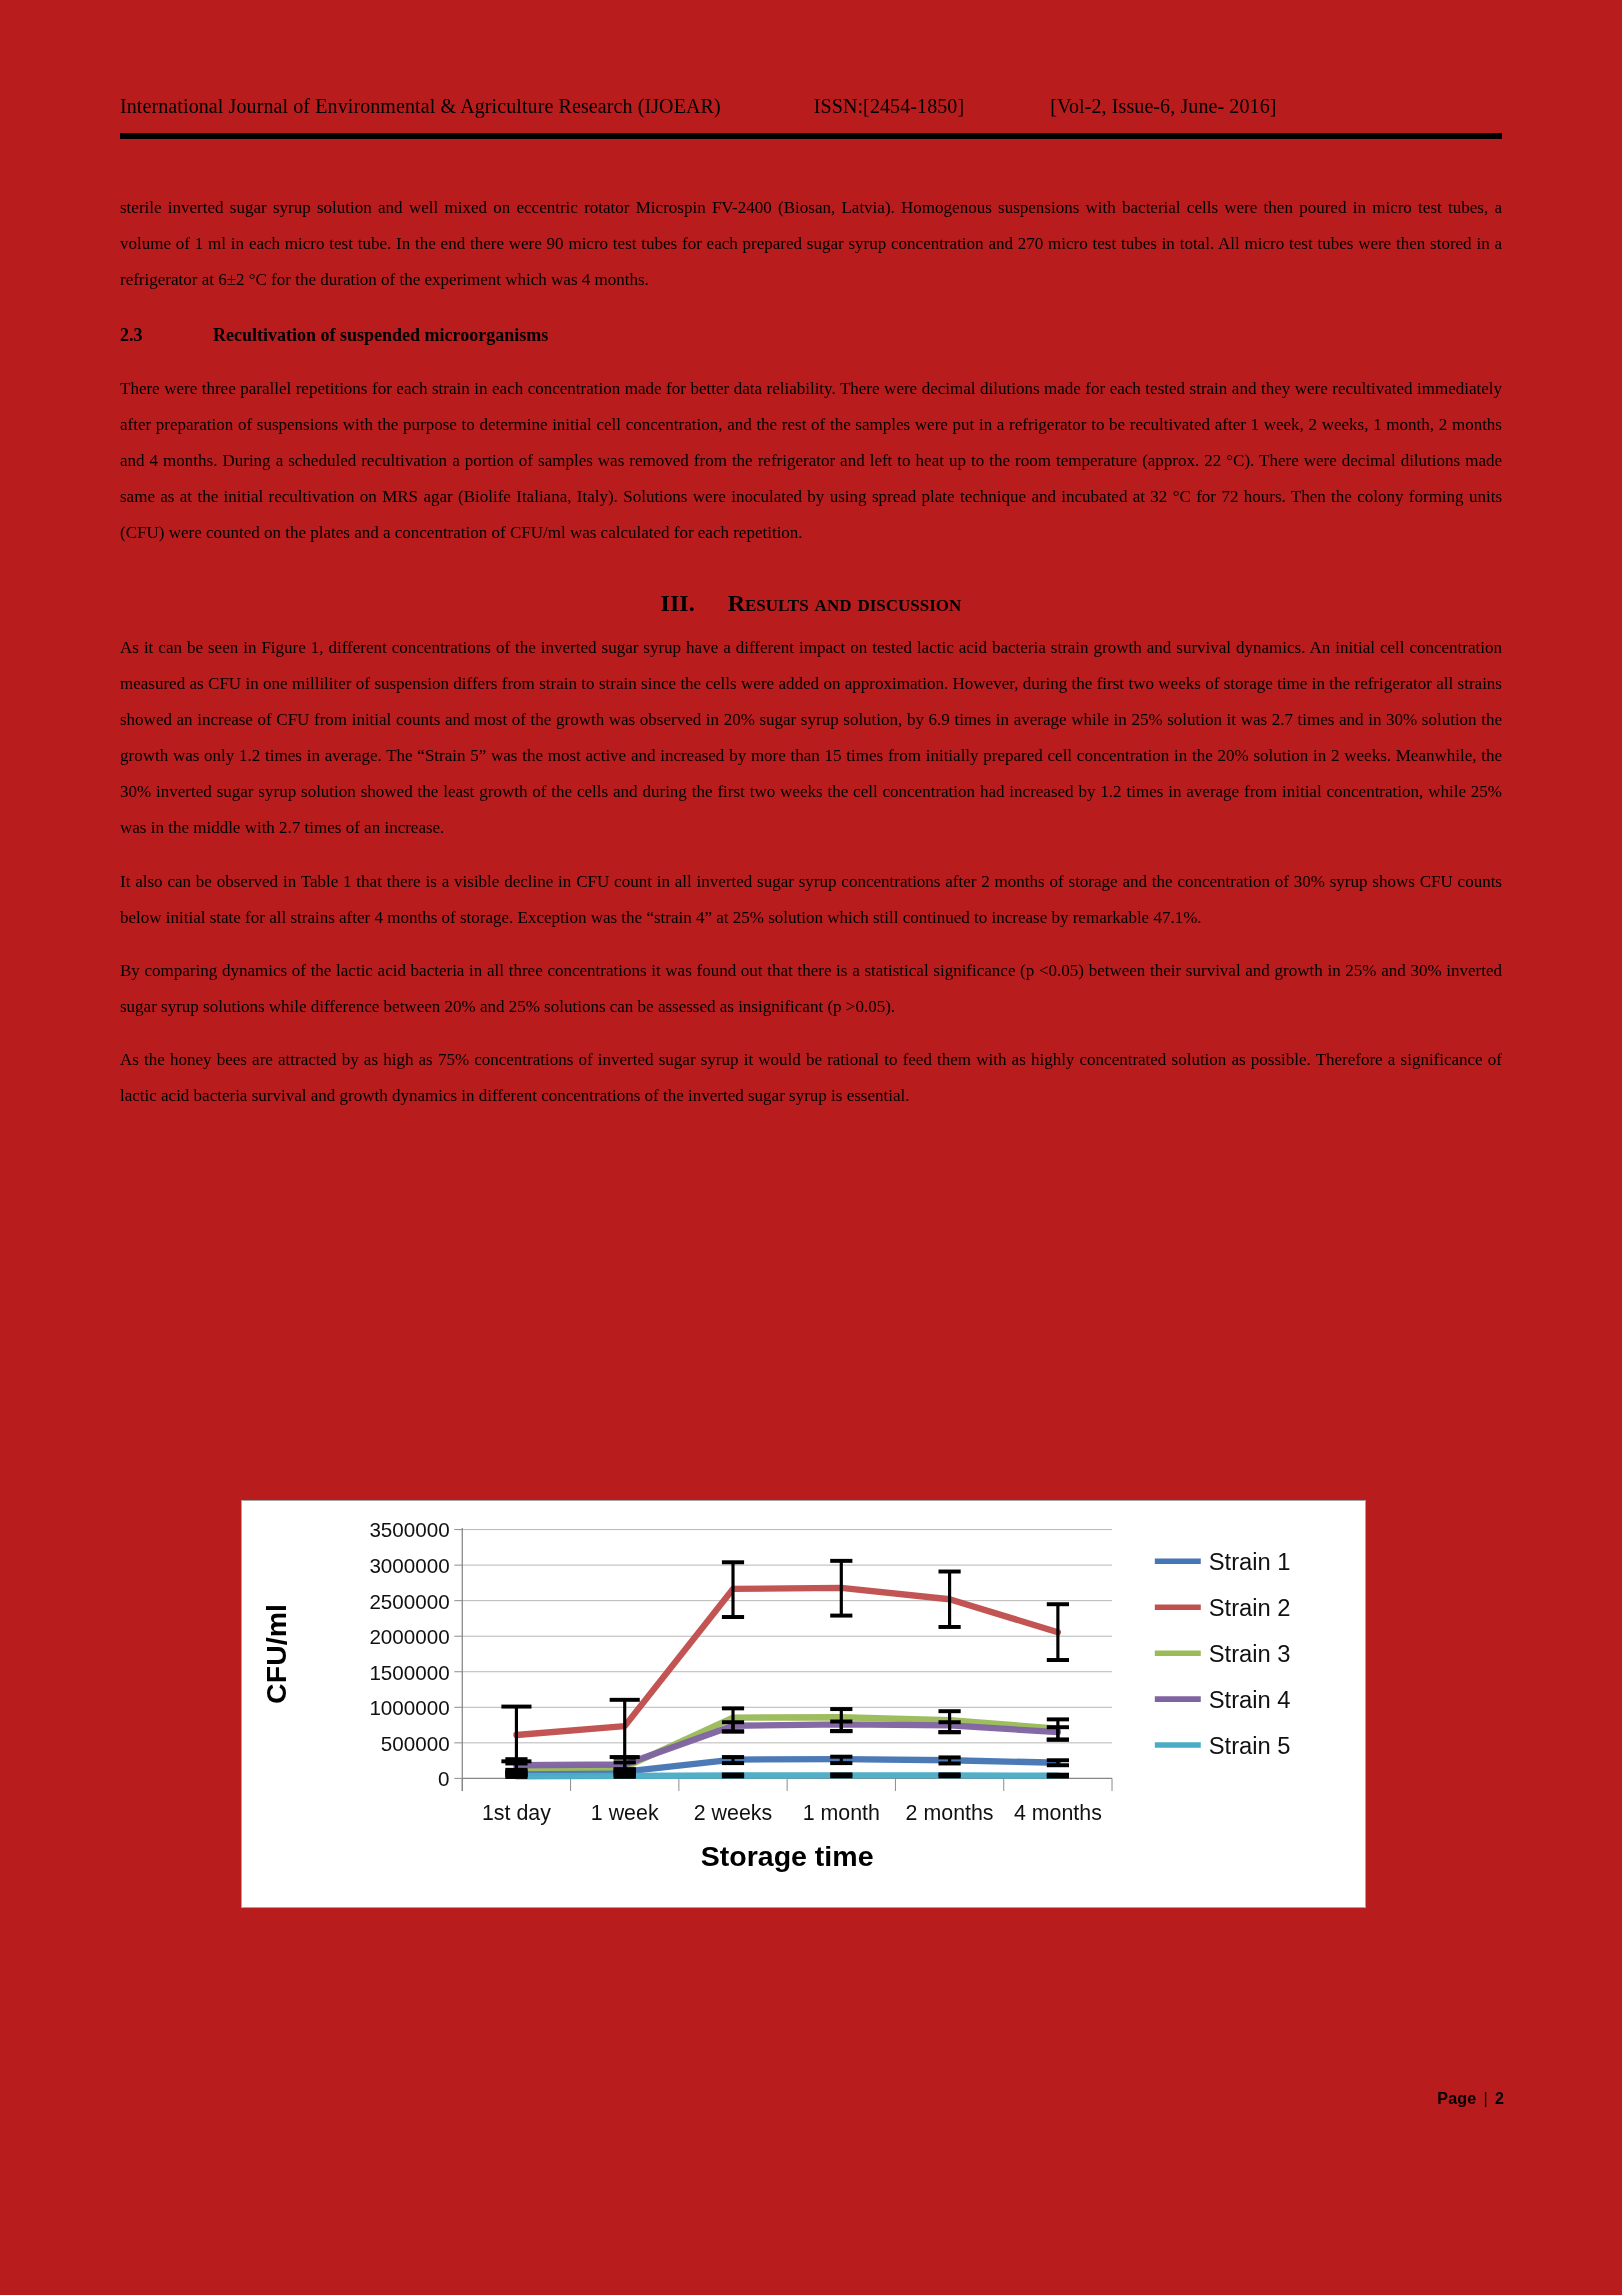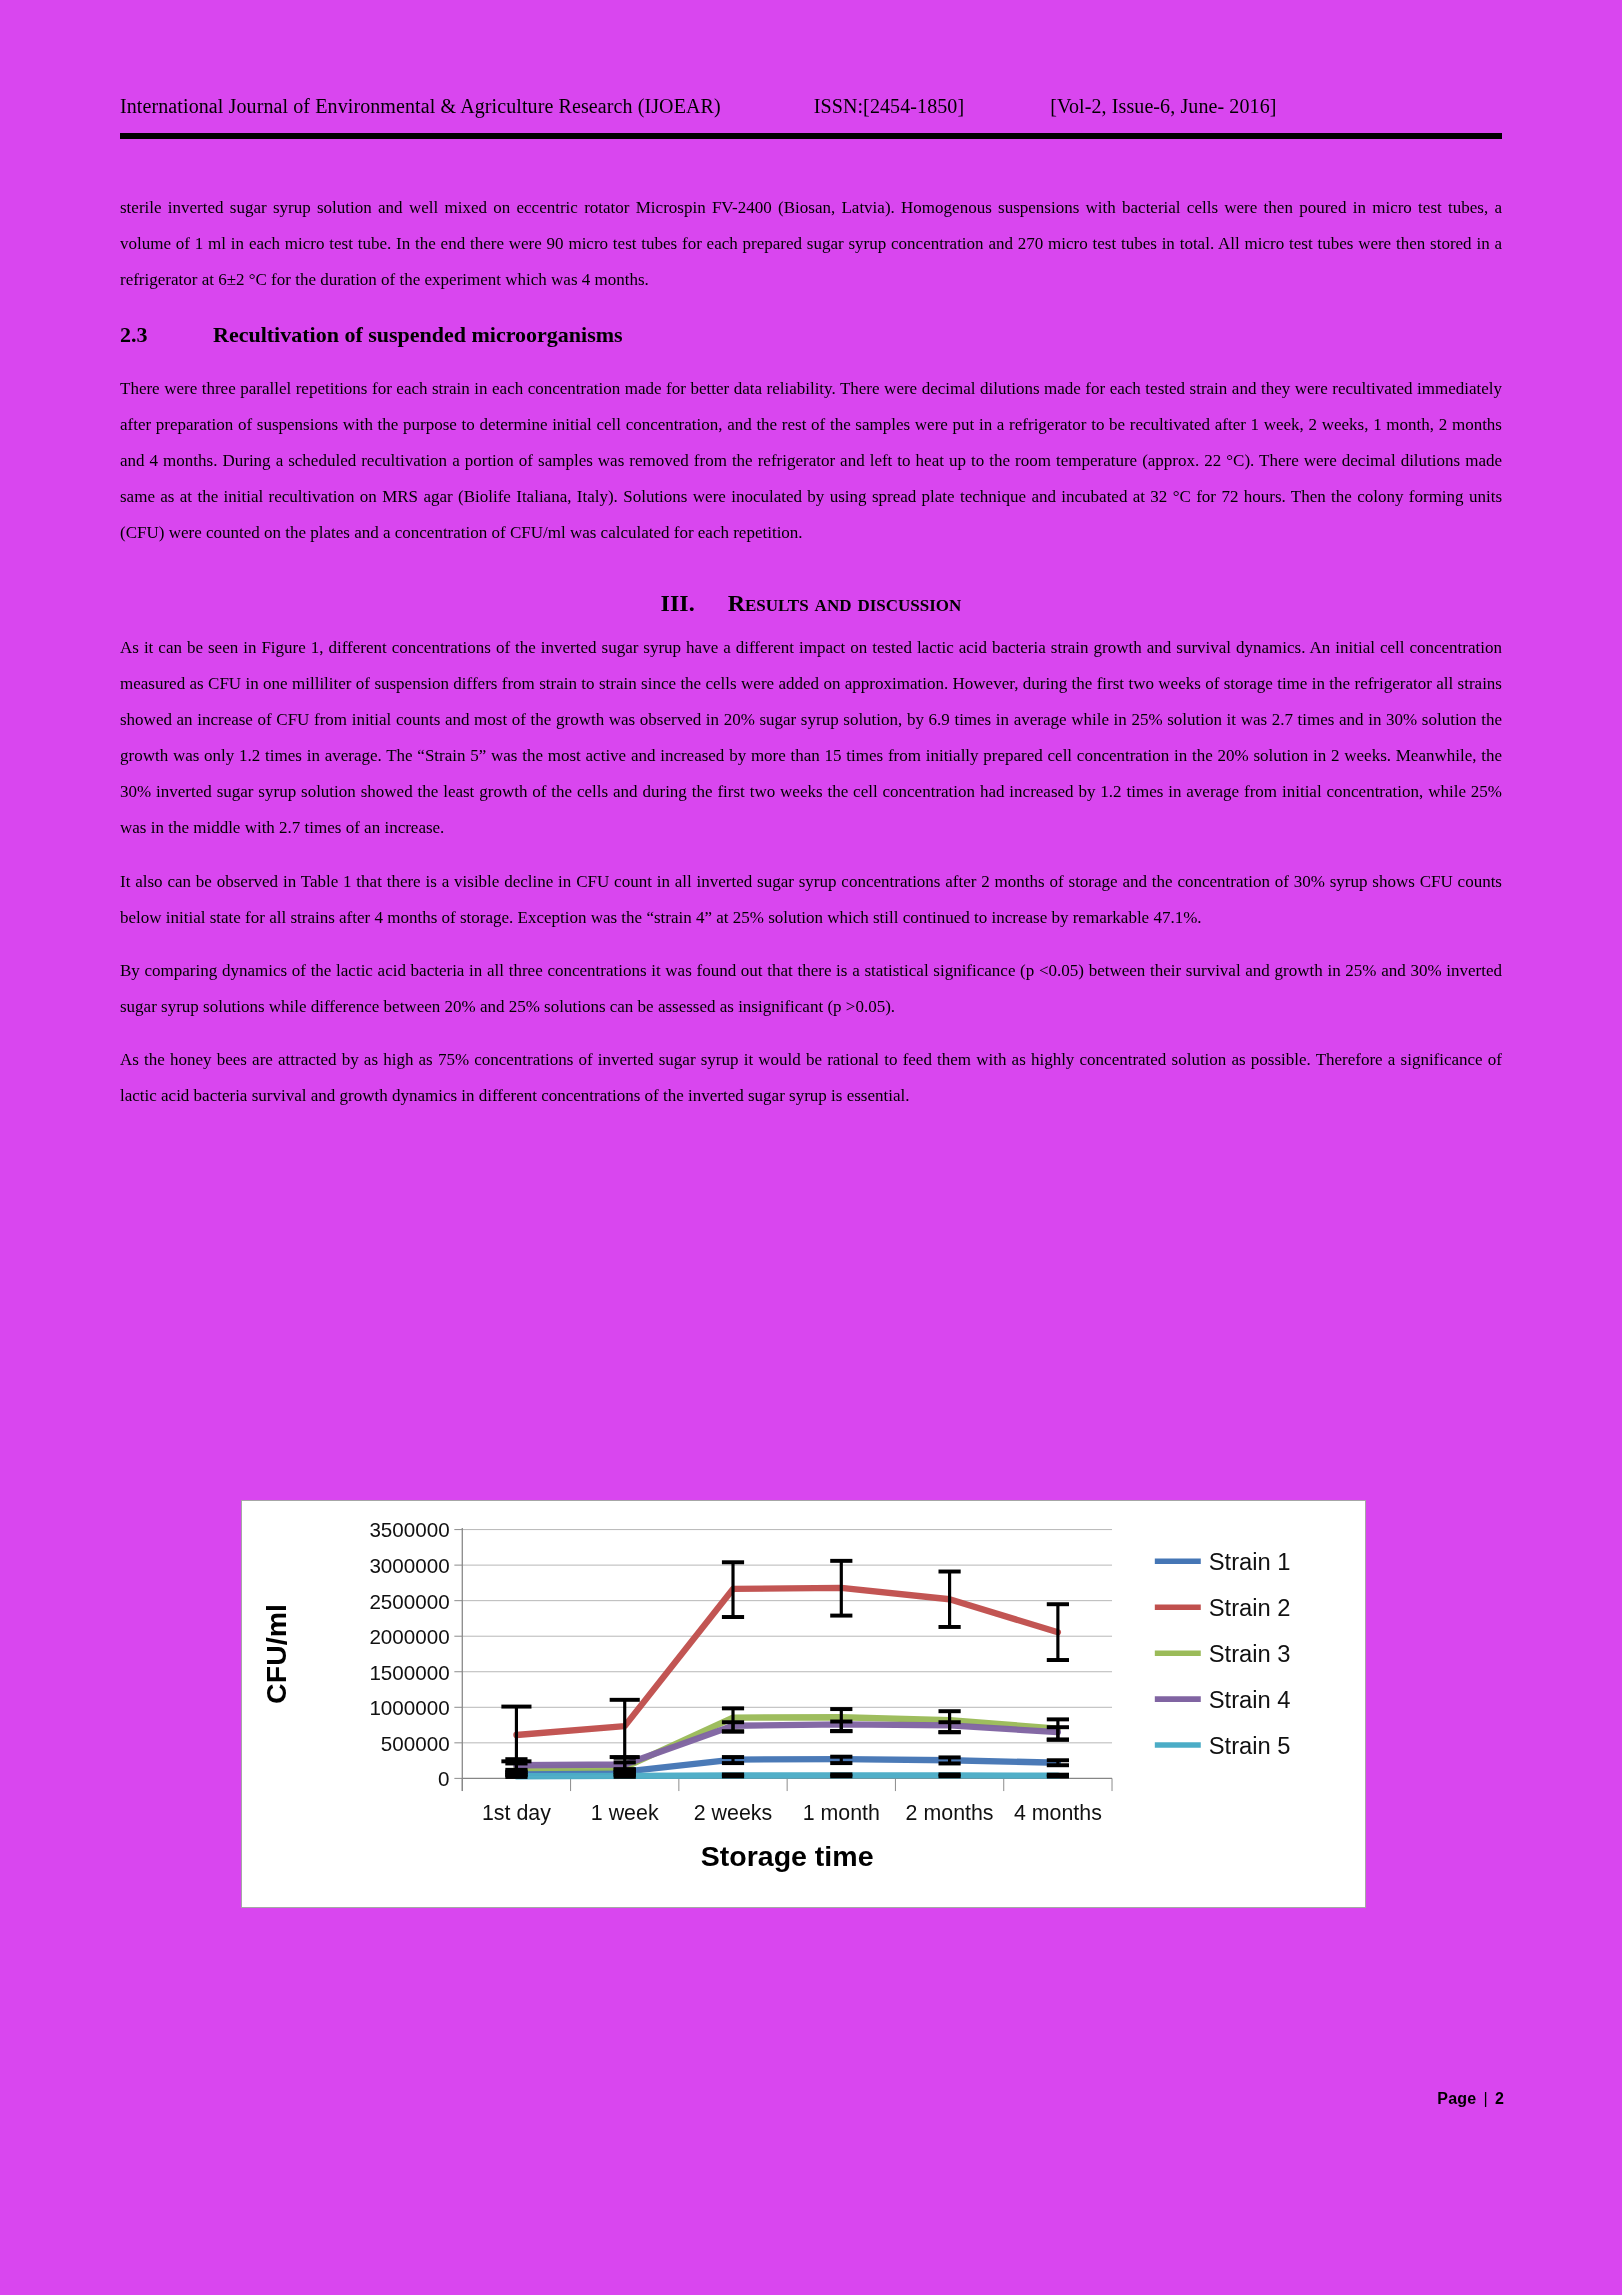--- a/index.html
+++ b/index.html
@@ -13,21 +13,21 @@
     font-family: "Liberation Serif", "DejaVu Serif", serif;
     color: #000000;
     position: relative;
     overflow: hidden;
   }
   .page {
     position: absolute;
     left: 0; top: 0;
     width: 1623px;
     height: 2295px;
-    background: #d946ef;
+    background: #b91c1c;
   }
   
   .runhead {
     position: absolute;
     left: 120px;
     top: 95px;
     width: 1395px;
     display: flex;
     align-items: baseline;
     font-family: "Liberation Serif", "DejaVu Serif", serif;
@@ -57,21 +57,21 @@
     margin: 0 0 17.4px 0;
     font-size: 17px;
     line-height: 36px;
     text-align: justify;
     text-justify: inter-word;
   }
   p.body:last-child { margin-bottom: 3px; }
   .sec-head {
     margin: 20.6px 0 20.6px 0;
     font-weight: bold;
-    font-size: 22px;
+    font-size: 18px;
     line-height: 32px;
     display: flex;
   }
   .sec-head .num { width: 93px; flex: 0 0 93px; }
   .sec-head .ttl { flex: 1 1 auto; }
   .chap-head {
     margin: 36px 0 11px 0;
     text-align: center;
     font-size: 24px;
     font-weight: bold;

